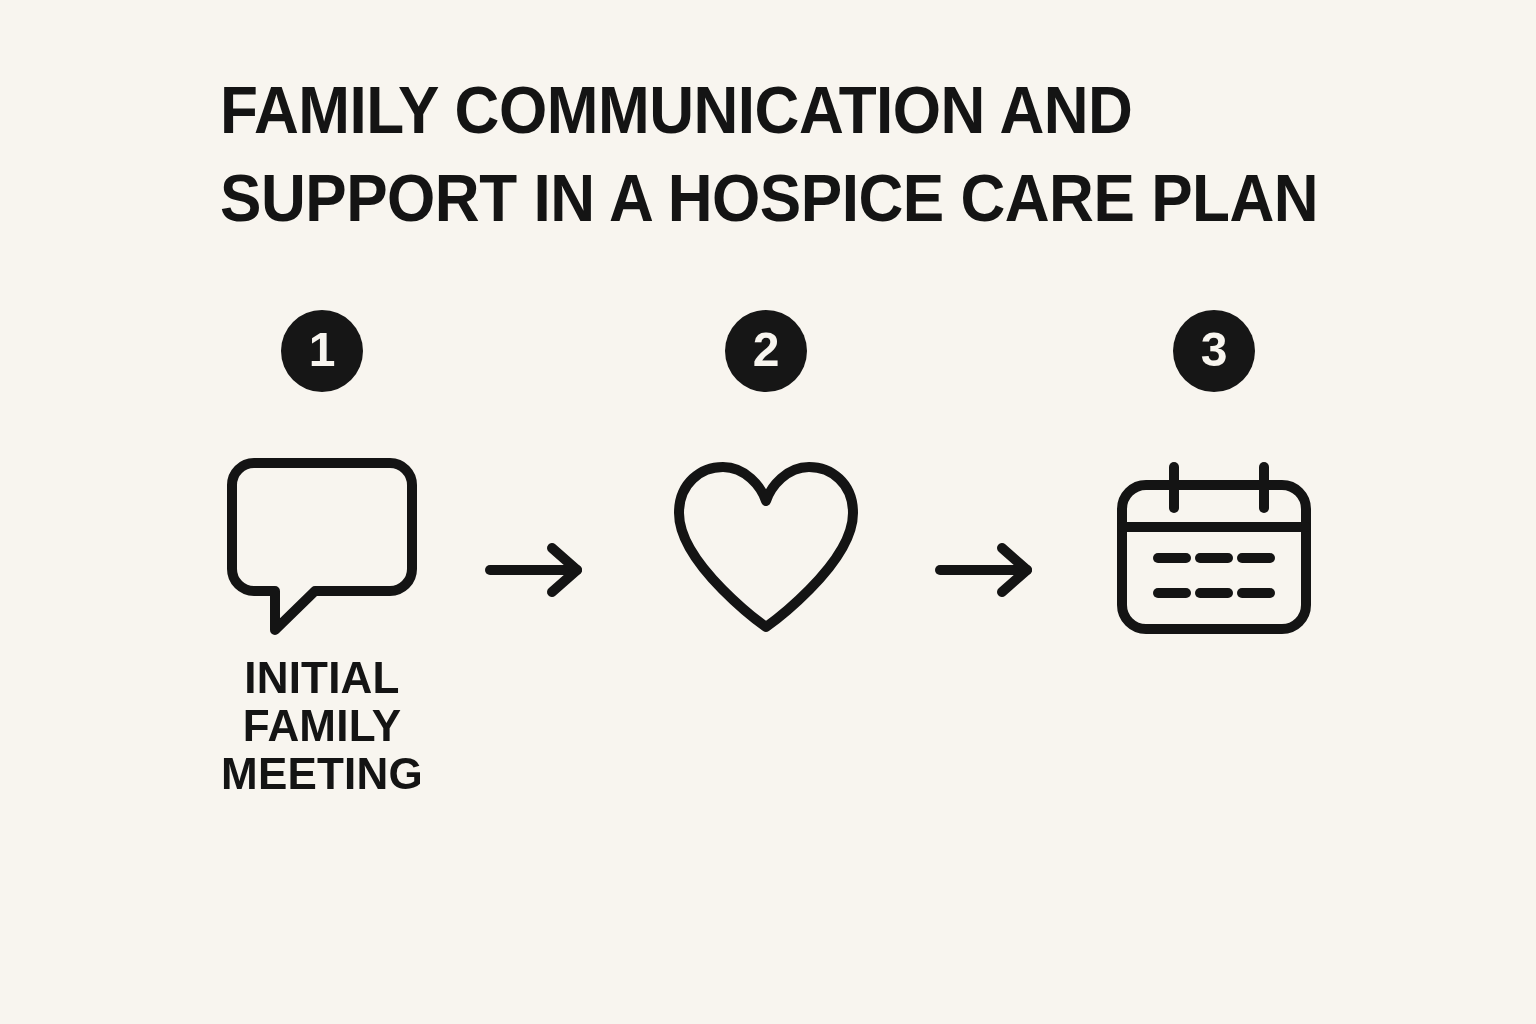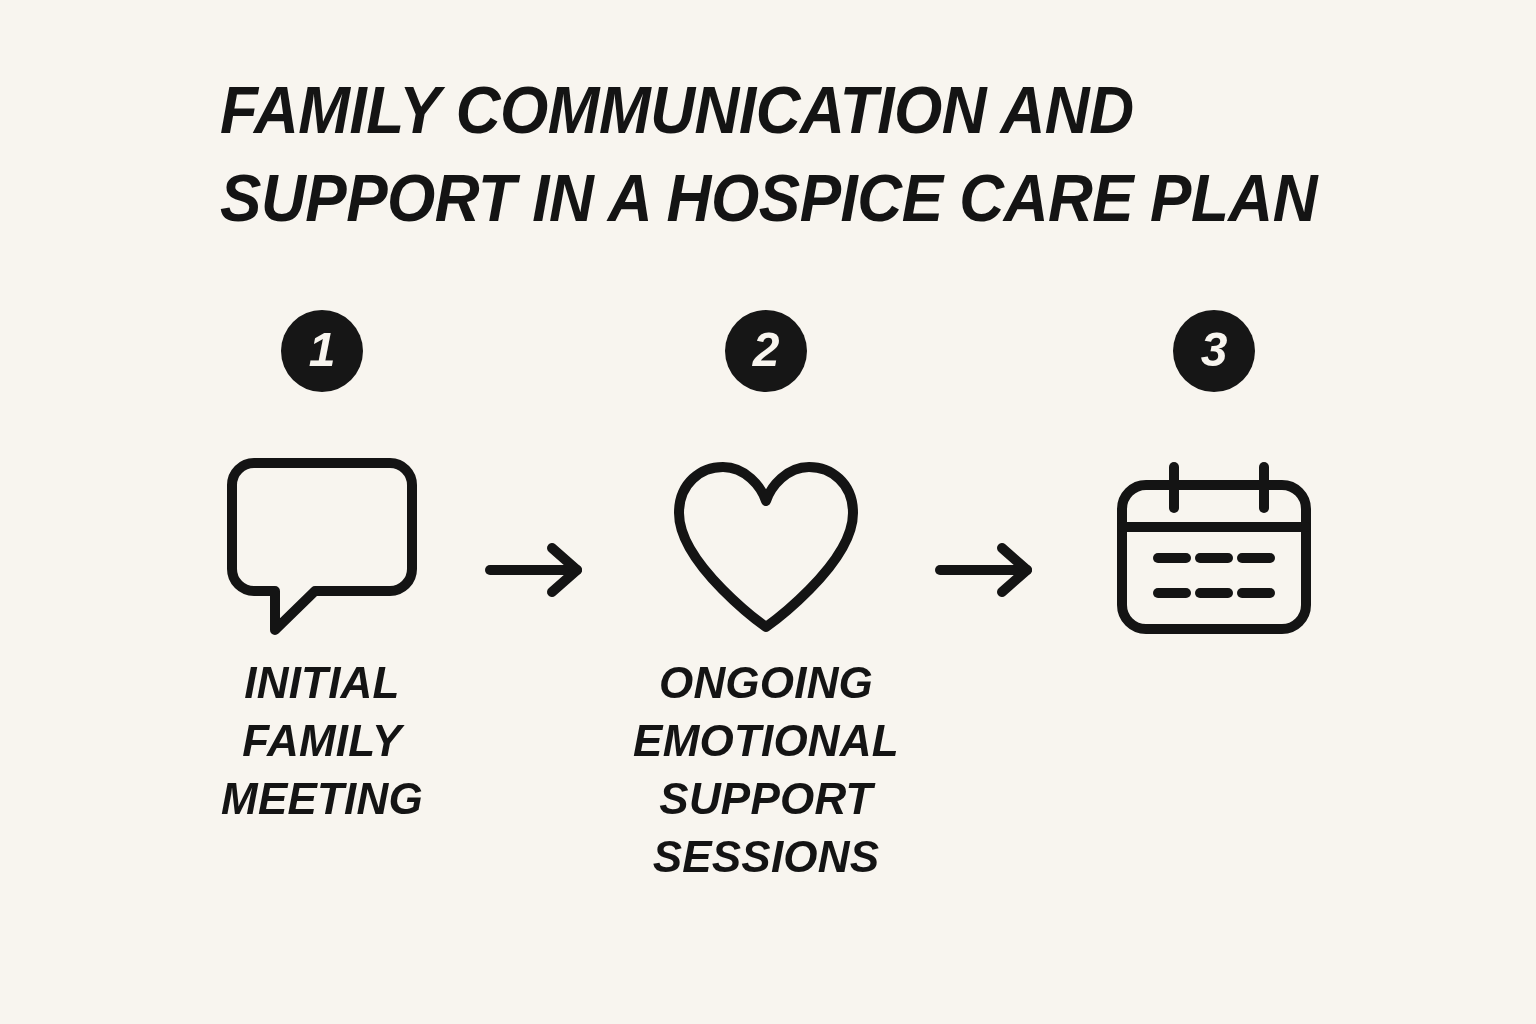--- a/index.html
+++ b/index.html
@@ -15,21 +15,20 @@
     font-family: "Liberation Sans", sans-serif;
     color: #141414;
     -webkit-font-smoothing: antialiased;
   }
 
   #infographic {
     position: relative;
     width: 1536px;
     height: 972px;
     background: #f8f5ef;
-    font-style: italic;
   }
 
   
   .title-block {
     position: absolute;
     left: 220px;
     top: 66px;
     width: 1120px;
   }
   .title-line {
@@ -92,21 +91,21 @@
   .icon-wrap svg {
     display: block;
     overflow: visible;
   }
 
   .step-label {
     margin-top: 2px;
     font-family: "Liberation Sans Narrow", "Liberation Sans", sans-serif;
     font-weight: 700;
     font-size: 44px;
-    line-height: 58px;
+    line-height: 48px;
     letter-spacing: 0.2px;
     text-transform: uppercase;
     color: #141414;
     white-space: pre-line;
   }
 
   
   .arrow {
     position: absolute;
     top: 230px;
@@ -141,24 +140,20 @@
 MEETING</div>
     </div>
 
     <div class="step step-2">
       <div class="badge">2</div>
       <div class="icon-wrap">
         <svg width="186" height="172" viewBox="0 0 186 172" fill="none" stroke="#141414" stroke-width="10" stroke-linecap="round" stroke-linejoin="round">
           <path d="M93 166 C93 166 6 104 6 52 C6 22 28 6 50 6 C72 6 88 25 93 40 C98 25 114 6 136 6 C158 6 180 22 180 52 C180 104 93 166 93 166 Z"></path>
         </svg>
       </div>
-      <div class="step-label">ONGOING
-EMOTIONAL
-SUPPORT
-SESSIONS</div>
     </div>
 
     <div class="step step-3">
       <div class="badge">3</div>
       <div class="icon-wrap">
         <svg width="196" height="175" viewBox="0 0 196 175" fill="none" stroke="#141414" stroke-width="10" stroke-linecap="round" stroke-linejoin="round">
 
           <path d="M58 7 V48"></path>
           <path d="M148 7 V48"></path>
 

